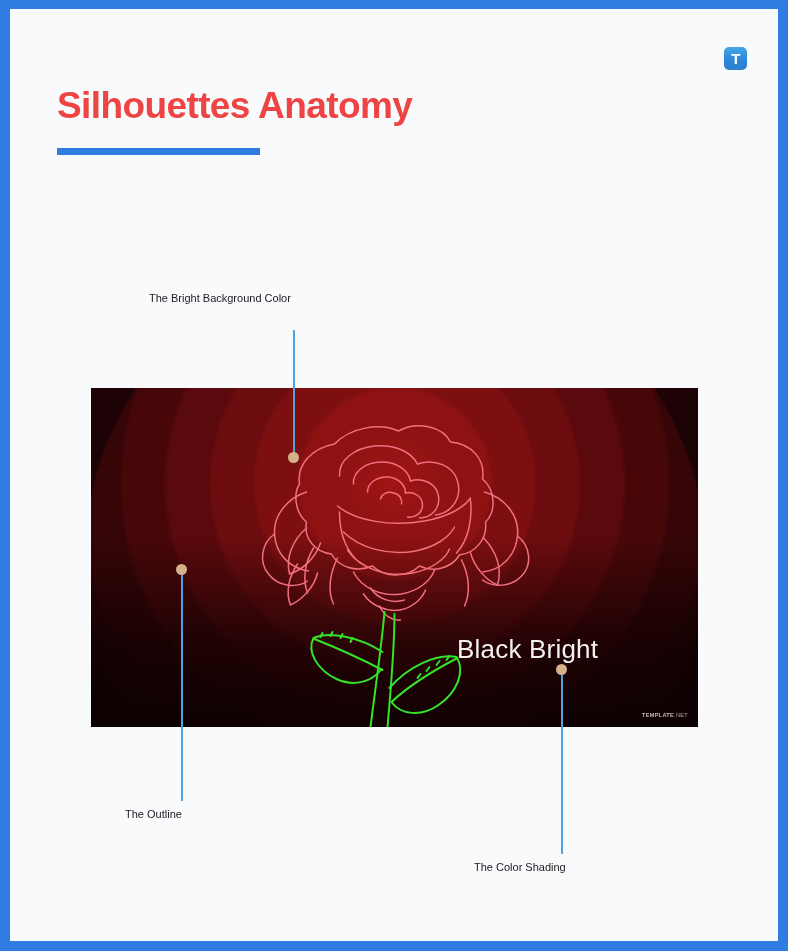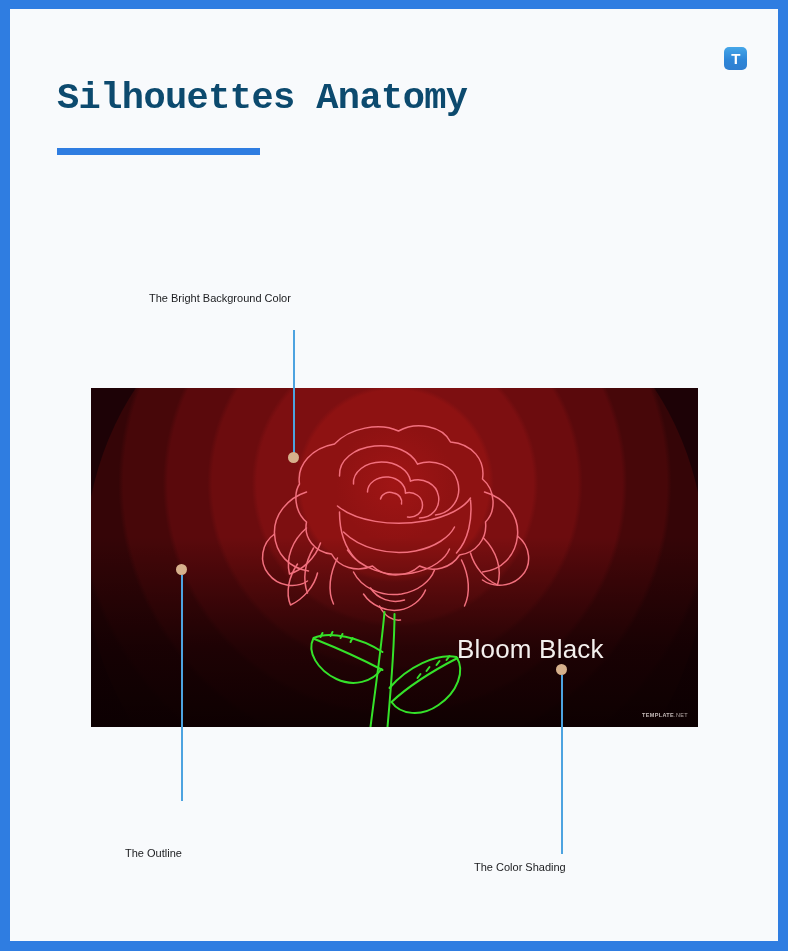--- a/index.html
+++ b/index.html
@@ -57,27 +57,26 @@
     line-height: 1;
     white-space: nowrap;
   }
   .brand-text .bt-bold { font-weight: 700; color: #1c1c1c; }
   .brand-text .bt-light { font-weight: 400; color: #5b5f66; }
 
   
   .page-title {
     position: absolute;
     left: 47px;
-    top: 66px;
+    top: 74px;
     font-size: 37px;
     font-weight: 700;
-    color: #0c4a6e;
+    color: #ef4444;
     letter-spacing: -0.6px;
     line-height: 1.25;
-    font-family: Liberation Mono, monospace;
   }
   .title-rule {
     position: absolute;
     left: 47px;
     top: 139px;
     width: 203px;
     height: 7px;
     background: #2f7de1;
   }
 
@@ -182,21 +181,21 @@
   }
 
   
   .anno-1-label { left: 139px; top: 283px; }
   .anno-1-line  { left: 283px; top: 321px; height: 131px; }
   .anno-1-dot   { left: 278px; top: 443px; }
 
   
   .anno-2-dot   { left: 166px; top: 555px; }
   .anno-2-line  { left: 171px; top: 566px; height: 226px; }
-  .anno-2-label { left: 115px; top: 799px; margin-top: 39px; }
+  .anno-2-label { left: 115px; top: 799px; }
 
   
   .anno-3-dot   { left: 546px; top: 655px; }
   .anno-3-line  { left: 551px; top: 666px; height: 179px; }
   .anno-3-label { left: 464px; top: 852px; }
 </style>
 </head>
 <body>
 
 <div class="page-frame">
@@ -266,21 +265,21 @@
           <path d="M223 251 C248 261 272 272 291 282"></path>
 
           <path d="M298 300 C316 279 345 265 365 269 C374 283 366 304 347 317 C330 329 309 327 300 314"></path>
           <path d="M366 270 C341 283 317 298 300 314"></path>
 
           <path d="M229 249 L231 245 M239 248 L241 244 M249 250 L251 246 M259 254 L261 250"></path>
           <path d="M355 272 L358 268 M345 277 L348 273 M335 283 L338 279 M326 290 L329 286"></path>
         </g>
       </svg>
 
-      <div class="artwork-caption">Bloom Black</div>
+      <div class="artwork-caption">Black Bright</div>
 
       <div class="art-watermark"><span>TEMPLATE</span><span class="wm-light">.NET</span></div>
     </div>
 
     <div class="anno-label anno-1-label">The Bright Background Color</div>
     <div class="anno-line anno-1-line"></div>
     <div class="anno-dot anno-1-dot"></div>
 
     <div class="anno-dot anno-2-dot"></div>
     <div class="anno-line anno-2-line"></div>

